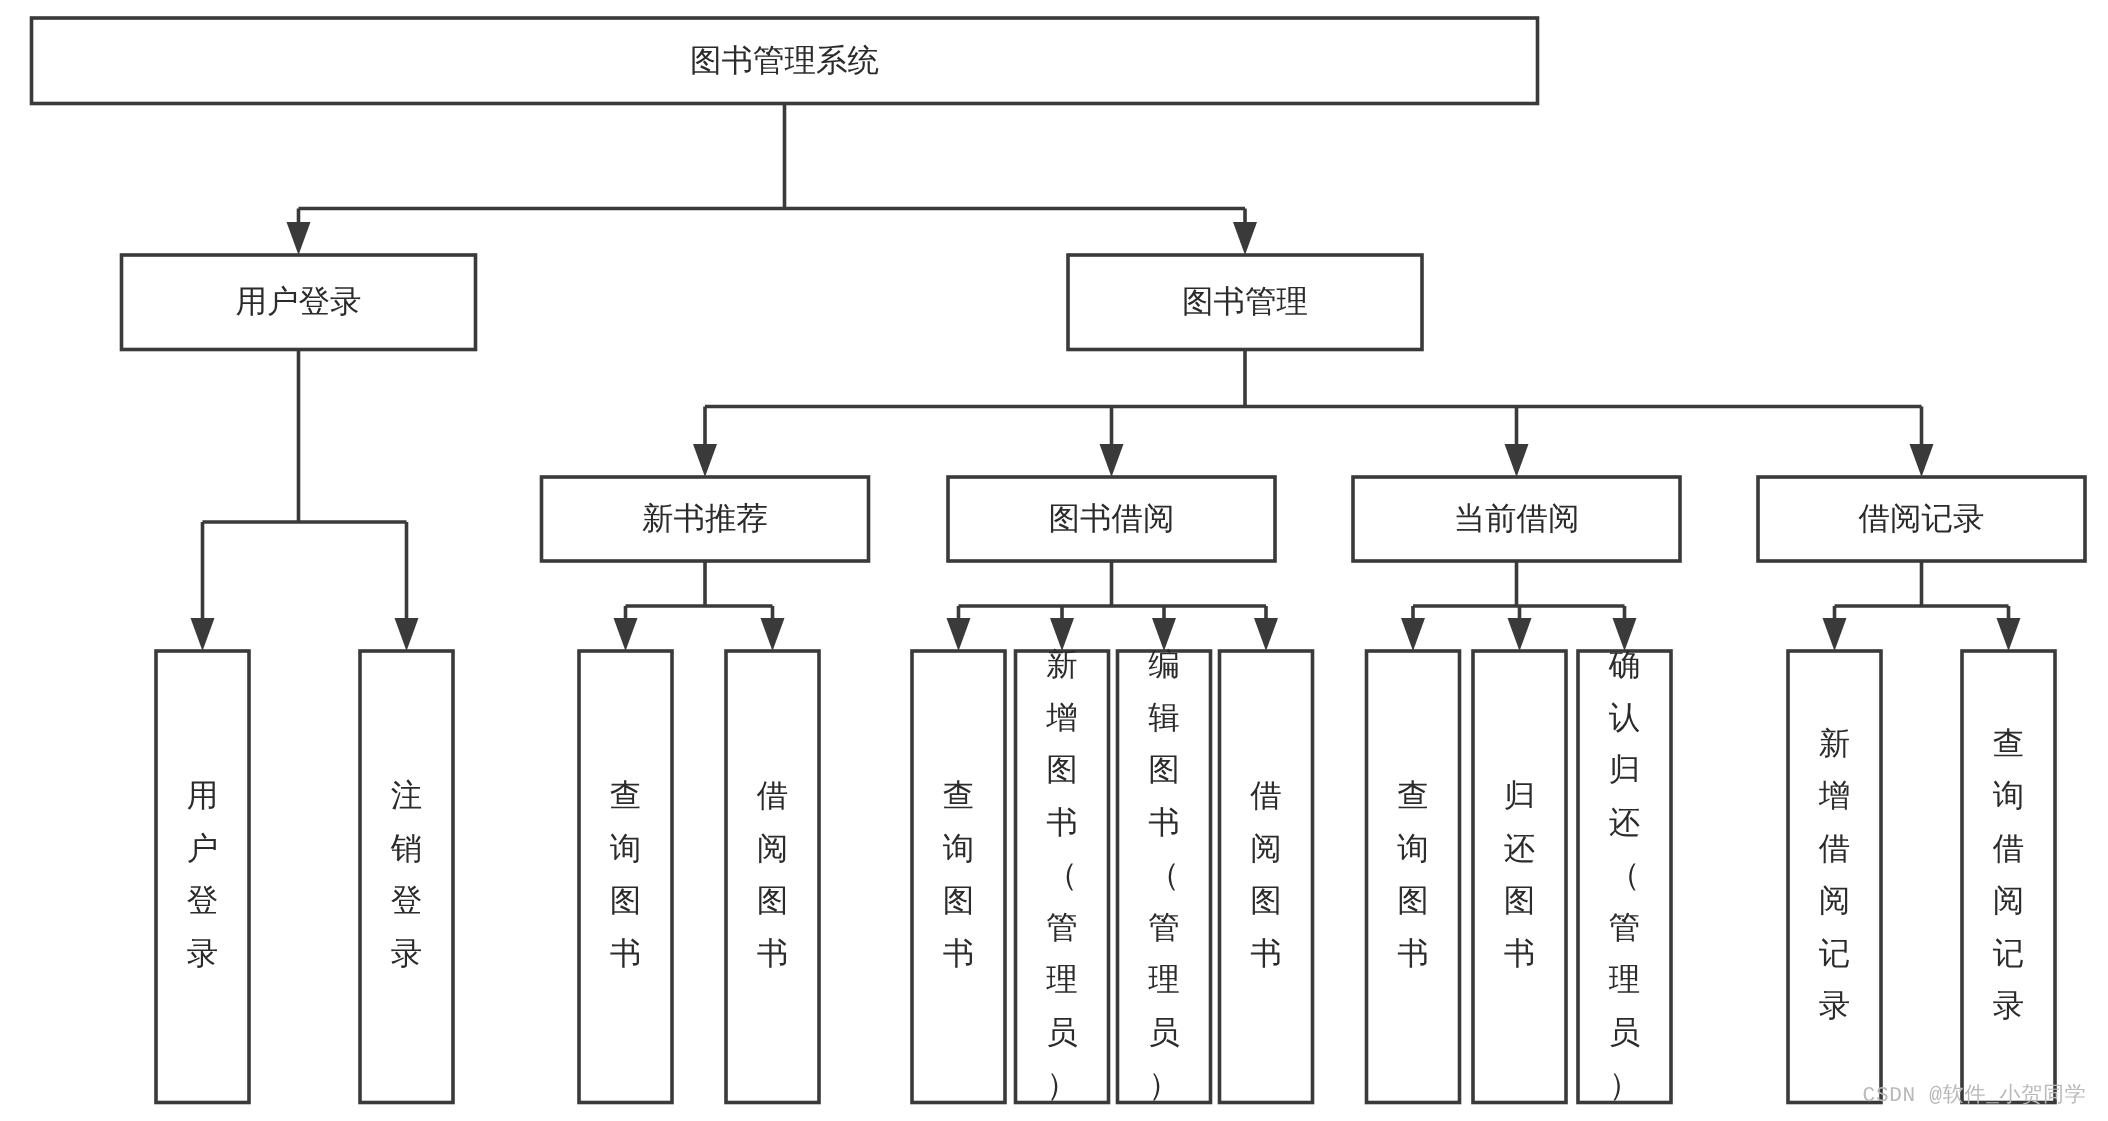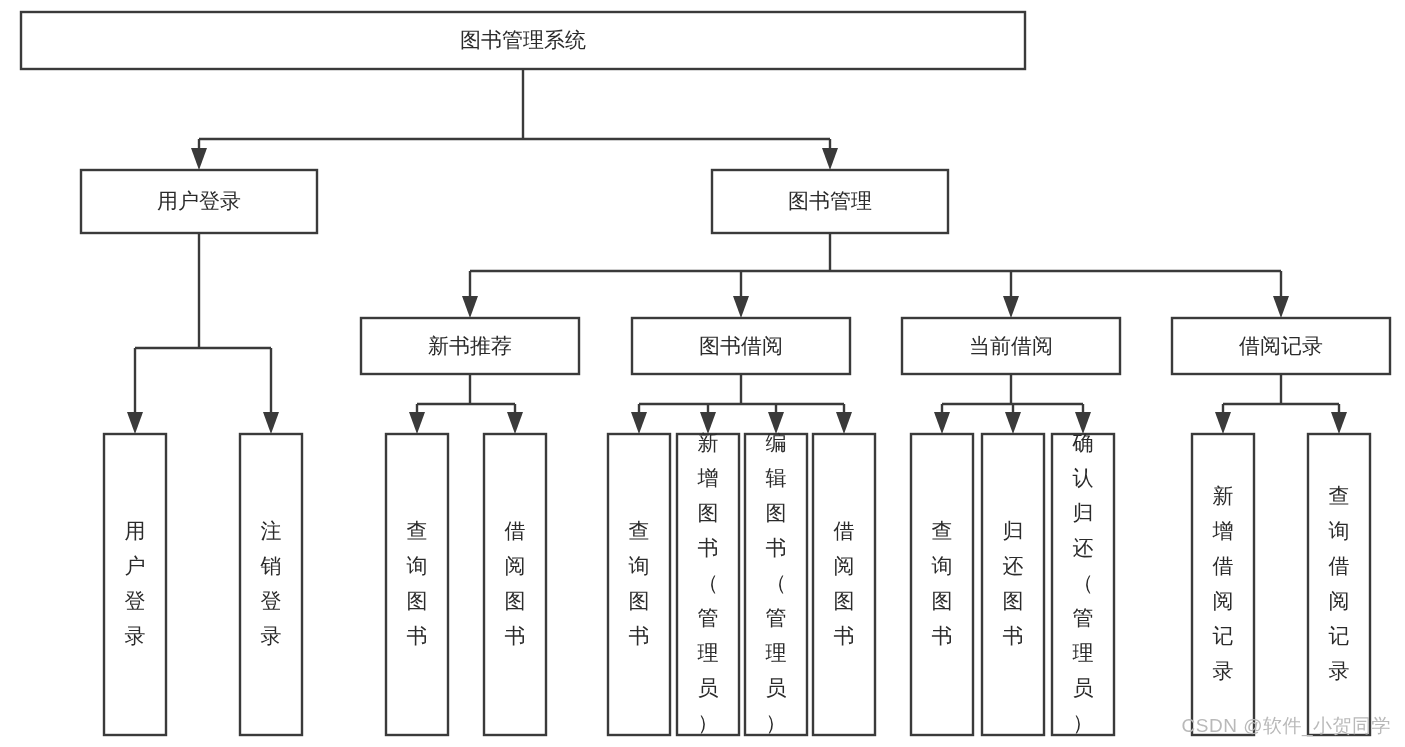--- a/index.html
+++ b/index.html
@@ -51,22 +51,22 @@
   .node-label-vertical {
     font-family: "Liberation Sans", "DejaVu Sans", sans-serif;
     fill: #2b2b2b;
     font-size: 21px;
     text-anchor: middle;
   }
   .watermark-text {
     position: absolute;
     right: 14px;
     bottom: 8px;
-    font-family: Liberation Sans, sans-serif;
-    font-size: 19px;
+    font-family: Liberation Mono, monospace;
+    font-size: 14px;
     color: #b9b9b9;
     white-space: nowrap;
     letter-spacing: 0.5px;
     pointer-events: none;
   }
 </style>
 </head>
 <body>
 
 <div id="diagram-root">

